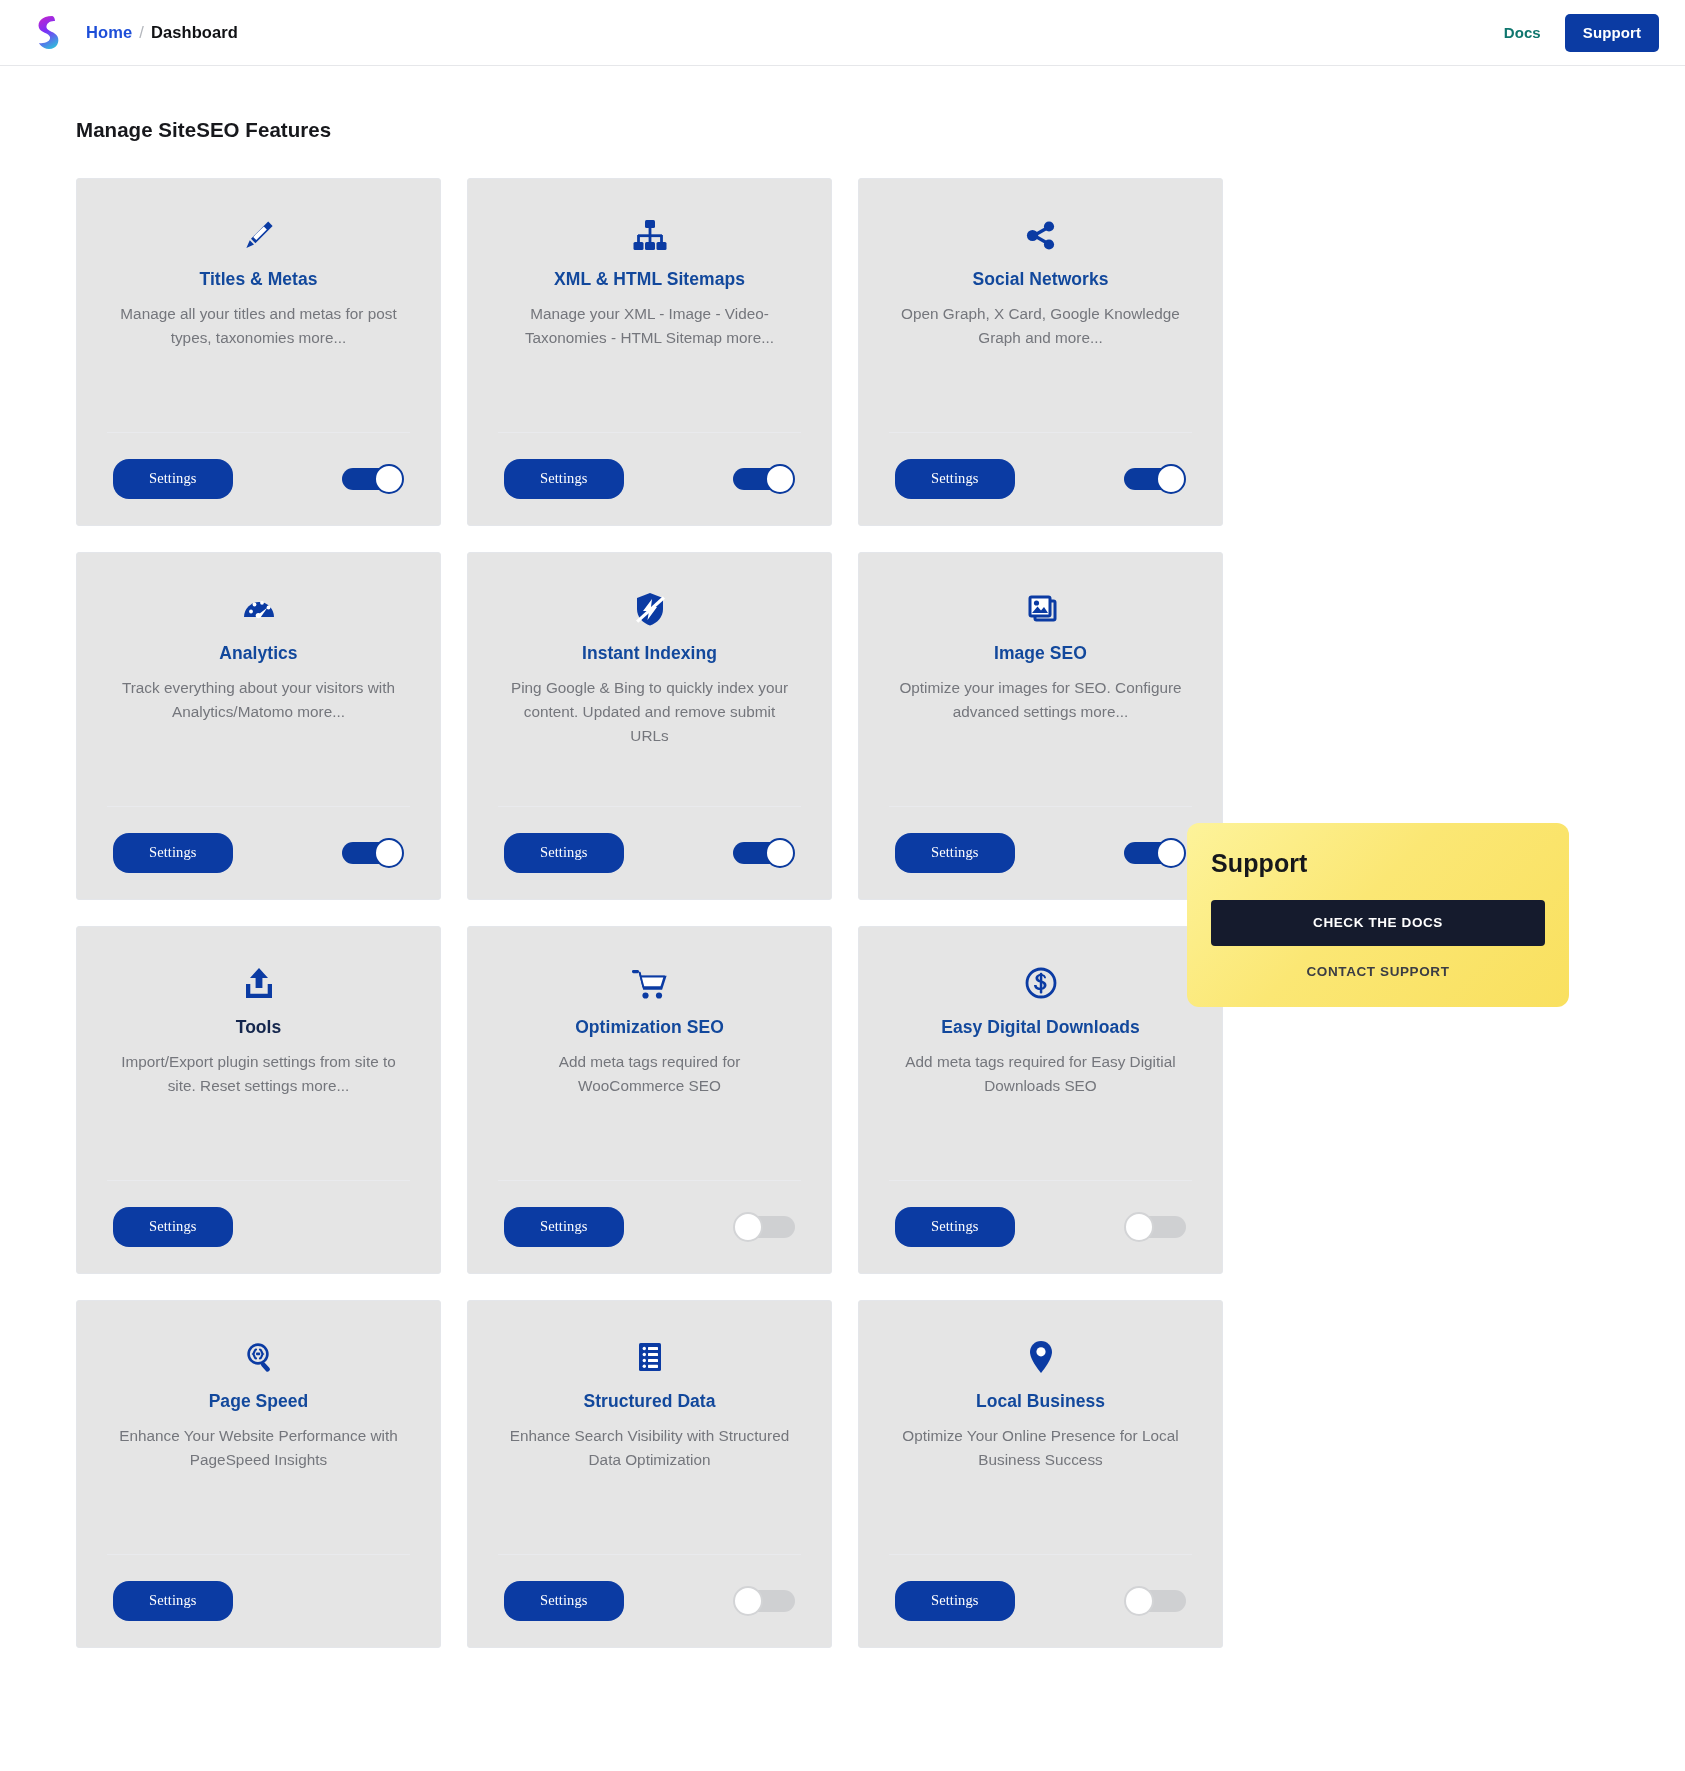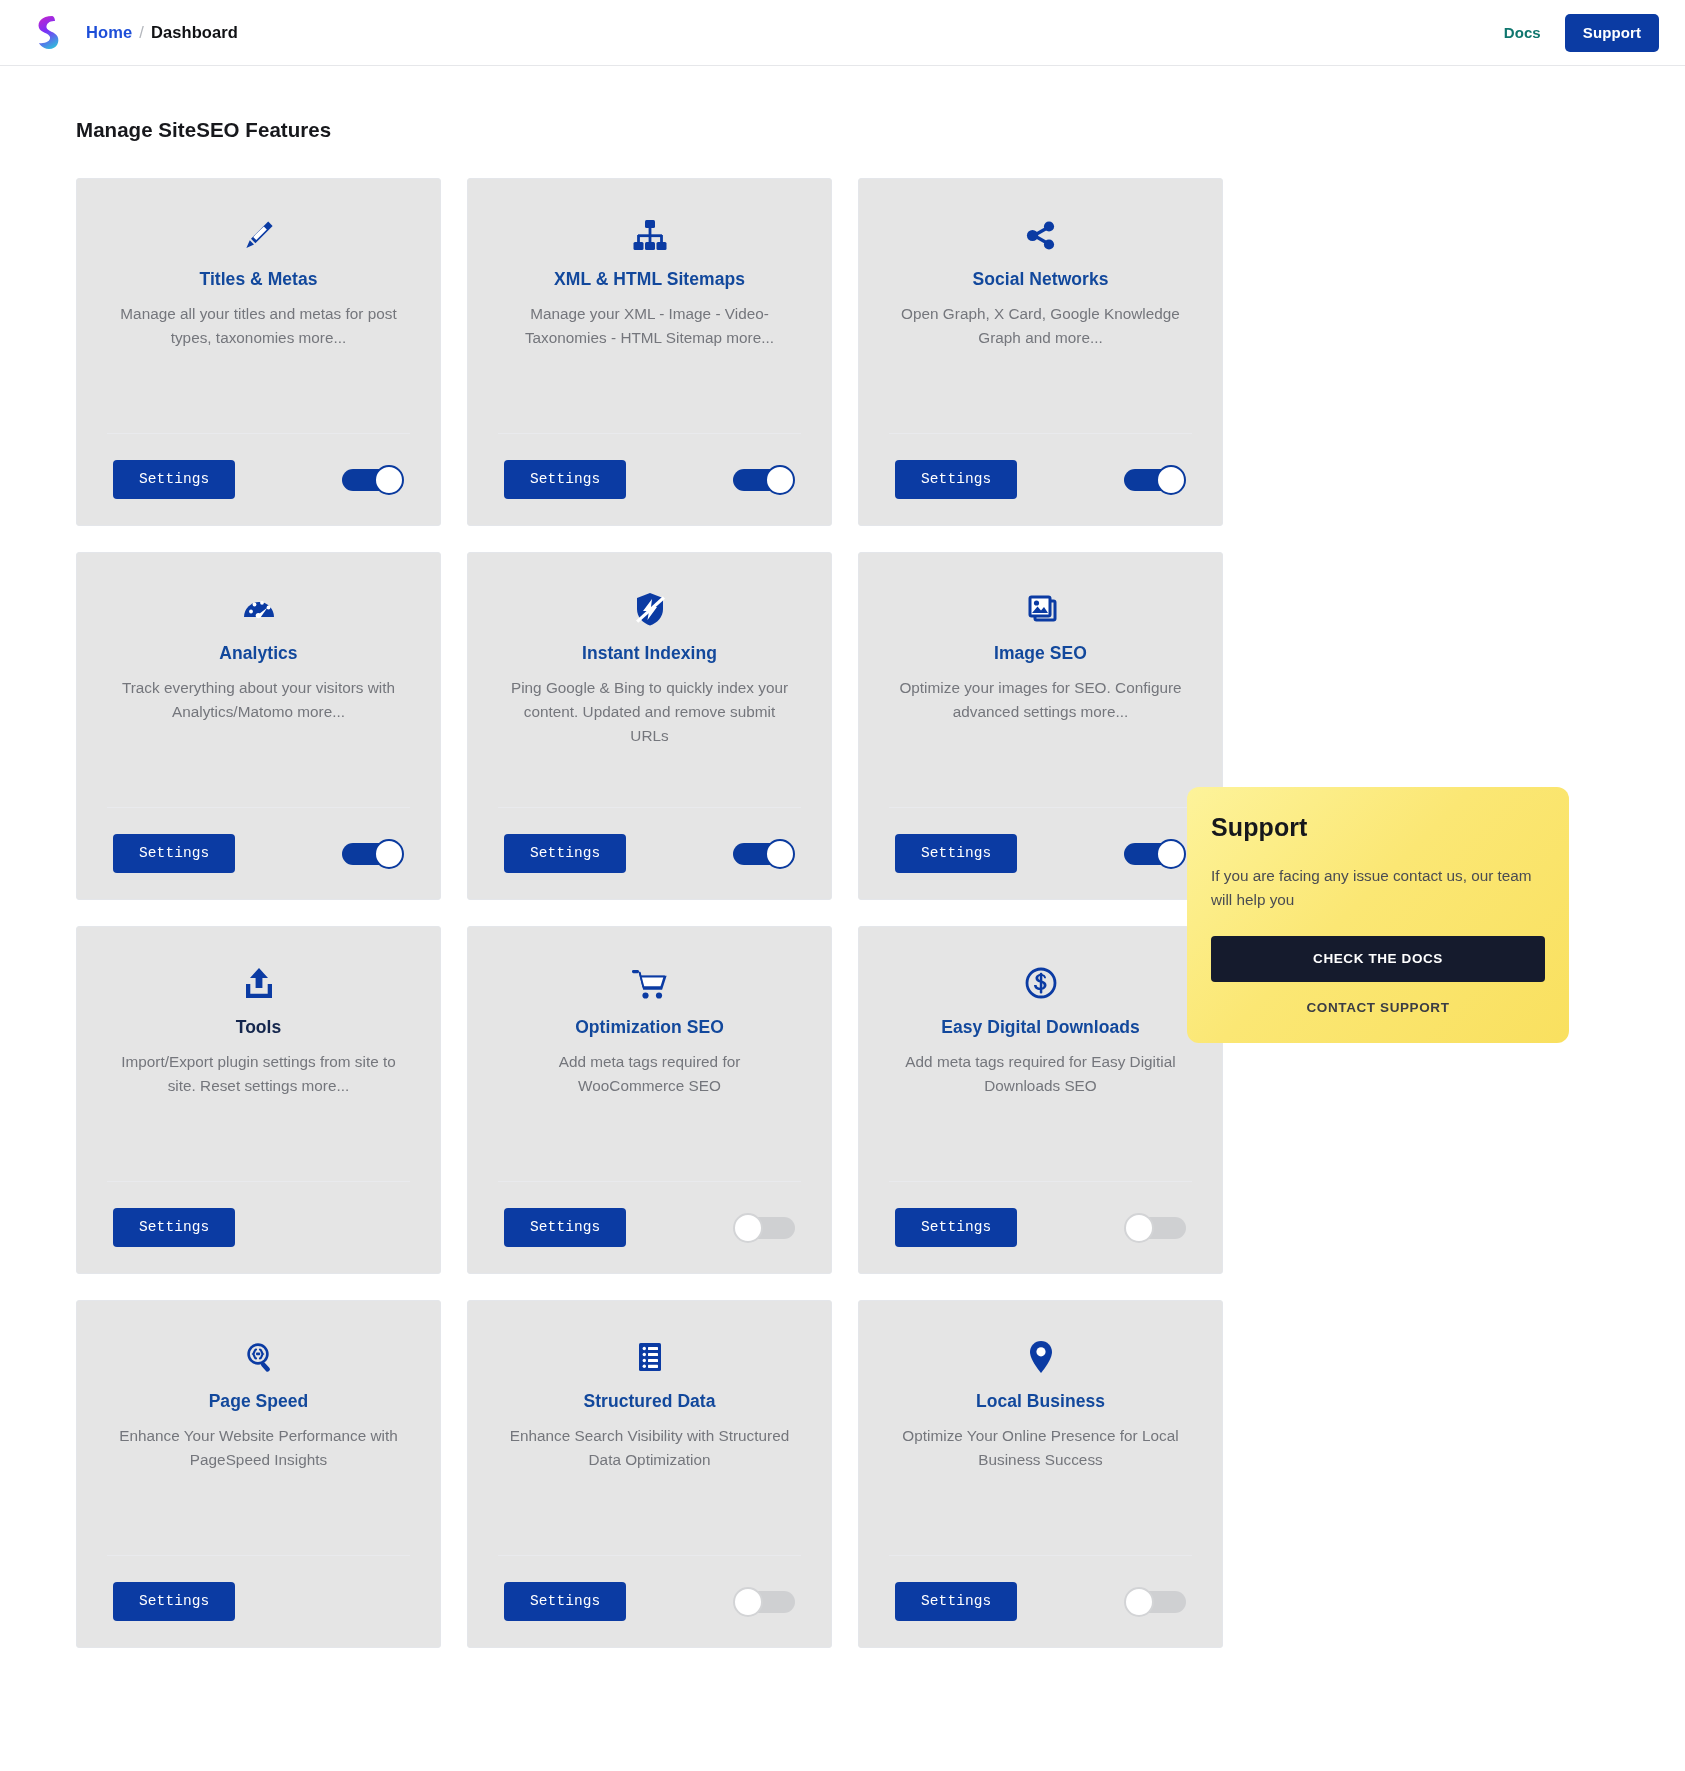--- a/index.html
+++ b/index.html
@@ -130,24 +130,24 @@
     align-items: center;
     justify-content: space-between;
     padding-top: 26px;
     min-height: 44px;
   }
   .settings-btn {
     background: #0b3ba3;
     color: #ffffff;
     font-size: 14.5px;
     border: none;
-    border-radius: 4px;
-    padding: 11px 26px 12px;
+    border-radius: 16px;
+    padding: 11px 36px 12px;
     cursor: pointer;
-    font-family: Liberation Mono, monospace;
+    font-family: Liberation Serif, serif;
     letter-spacing: .1px;
   }
 
   
   .toggle {
     width: 62px;
     height: 30px;
     position: relative;
     cursor: pointer;
     flex: 0 0 auto;
@@ -540,19 +540,18 @@
         <span class="knob"></span>
             </div>
      </div>
         </div>
       </div>
   </div>
 
   <div class="side-col">
     <div class="support-card">
       <div class="support-heading">Support</div>
-      <div class="support-text">If you are facing any issue contact us, our team will help you</div>
       <button class="check-docs-btn">CHECK THE DOCS</button>
       <a class="contact-support-link" href="#">CONTACT SUPPORT</a>
     </div>
   </div>
 
 </div>
 
 </body></html>

